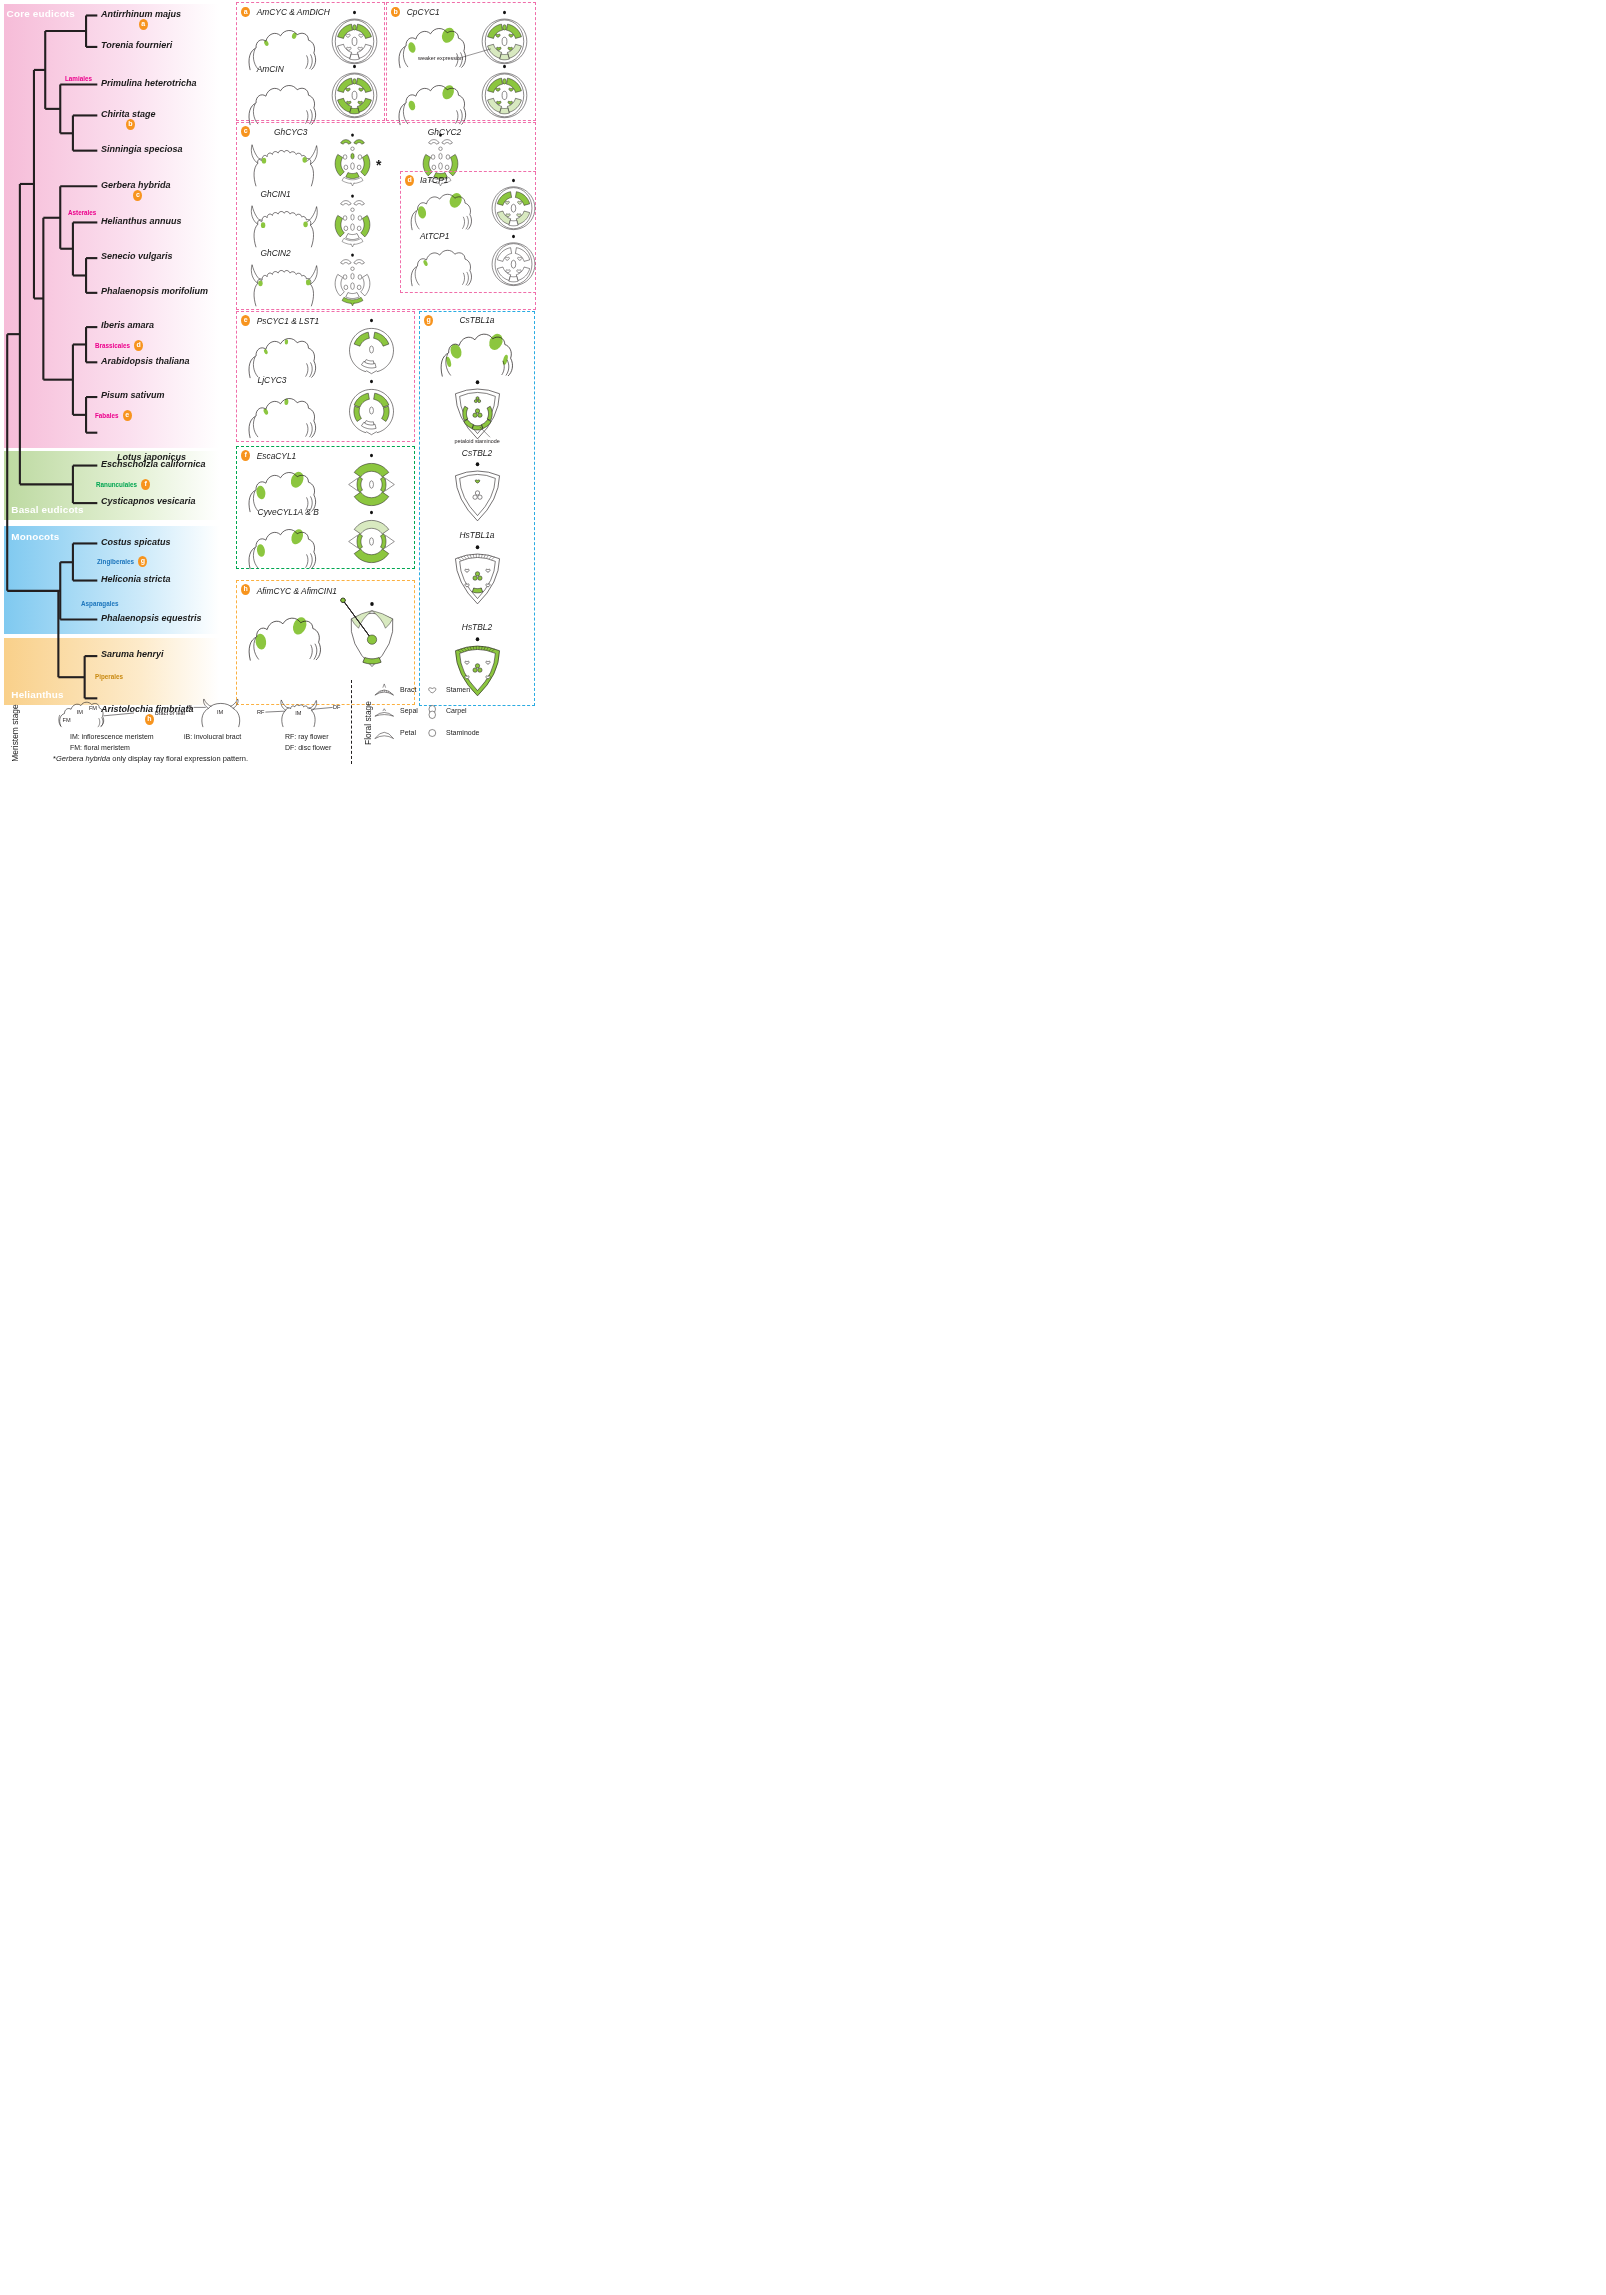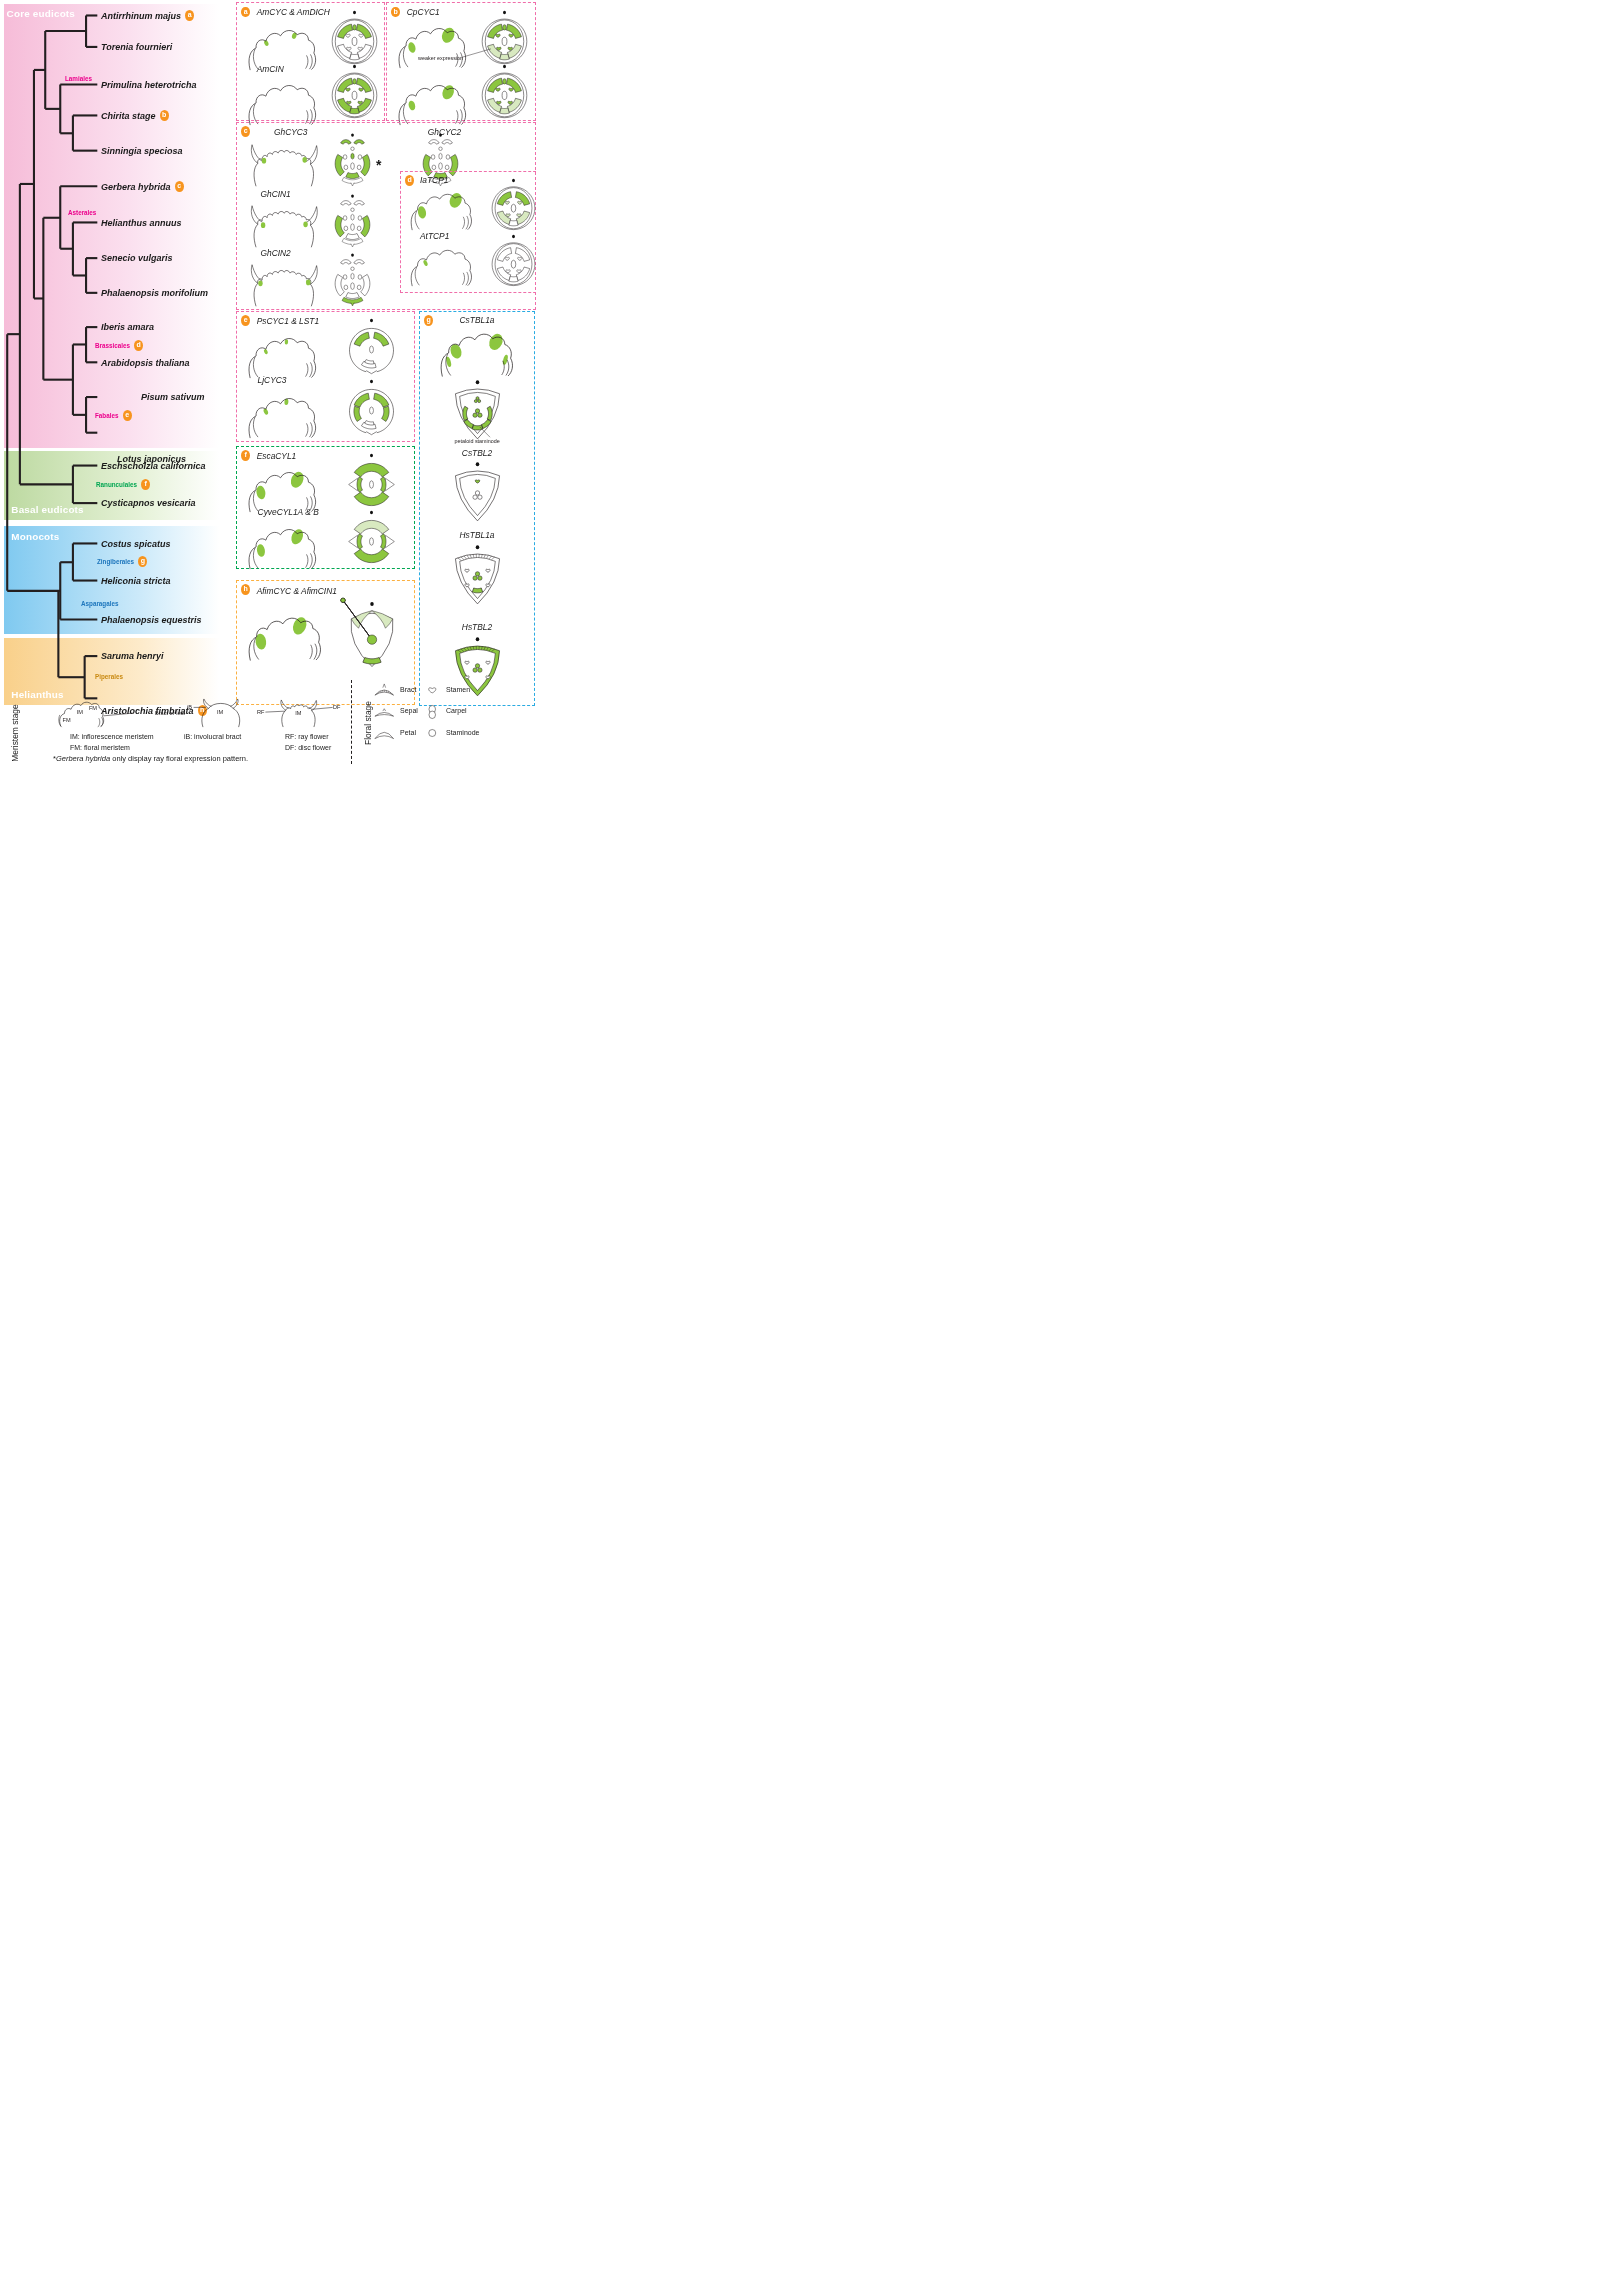--- a/index.html
+++ b/index.html
@@ -1,20 +1,20 @@
 <!DOCTYPE html>
 <html style="font-size:7.5px"><head>
 <meta charset="utf-8">
 <style>
   html,body{margin:0;padding:0;background:#fff;}
   #canvas{position:relative;width:536px;height:769px;background:#fff;overflow:hidden;
           font-family:"Liberation Sans",sans-serif;color:#1a1a1a;}
   .band{position:absolute;left:3.8px;width:229px;}
   .band-label{position:absolute;font-weight:bold;color:#fff;font-size:9.9px;letter-spacing:0.2px;}
-  .sp-row{position:absolute;display:flex;align-items:center;height:13px;}
+  .sp-row{position:absolute;display:flex;align-items:center;height:13px;flex-direction:column;}
   .sp-name{font-style:italic;font-weight:bold;font-size:9px;white-space:nowrap;}
   .ord-row{position:absolute;display:flex;align-items:center;height:10.3px;}
   .ord-name{font-weight:bold;font-size:6.3px;white-space:nowrap;}
   .badge{display:inline-block;width:9px;height:10.8px;border-radius:50%;background:#F7941E;color:#fff;
          font-weight:bold;font-size:7px;line-height:10.8px;text-align:center;margin-left:4.2px;font-style:normal;}
   .panel{position:absolute;}
   .p-badge{position:absolute;width:9px;height:10.8px;border-radius:50%;background:#F7941E;color:#fff;
            font-weight:bold;font-size:7px;line-height:10.8px;text-align:center;}
   .p-title{position:absolute;font-style:italic;font-size:8.4px;white-space:nowrap;}
   .p-title.center{text-align:center;}
@@ -131,21 +131,21 @@
       </div>
       <div class="sp-row" style="left: 101px; top: 286px;">
         <span class="sp-name">Phalaenopsis morifolium</span>
       </div>
       <div class="sp-row" style="left: 101px; top: 320px;">
         <span class="sp-name">Iberis amara</span>
       </div>
       <div class="sp-row" style="left: 101px; top: 356px; text-align: center;">
         <span class="sp-name">Arabidopsis thaliana</span>
       </div>
-      <div class="sp-row" style="left: 101px; top: 390px; margin-left: 40px;">
+      <div class="sp-row" style="left: 101px; top: 390px;">
         <span class="sp-name">Pisum sativum</span>
       </div>
       <div class="sp-row" style="left: 117px; top: 426px; margin-top: 26px;">
         <span class="sp-name">Lotus japonicus</span>
       </div>
       <div class="sp-row" style="left: 101px; top: 459px;">
         <span class="sp-name">Eschscholzia californica</span>
       </div>
       <div class="sp-row" style="left: 101px; top: 496px;">
         <span class="sp-name">Cysticapnos vesicaria</span>

